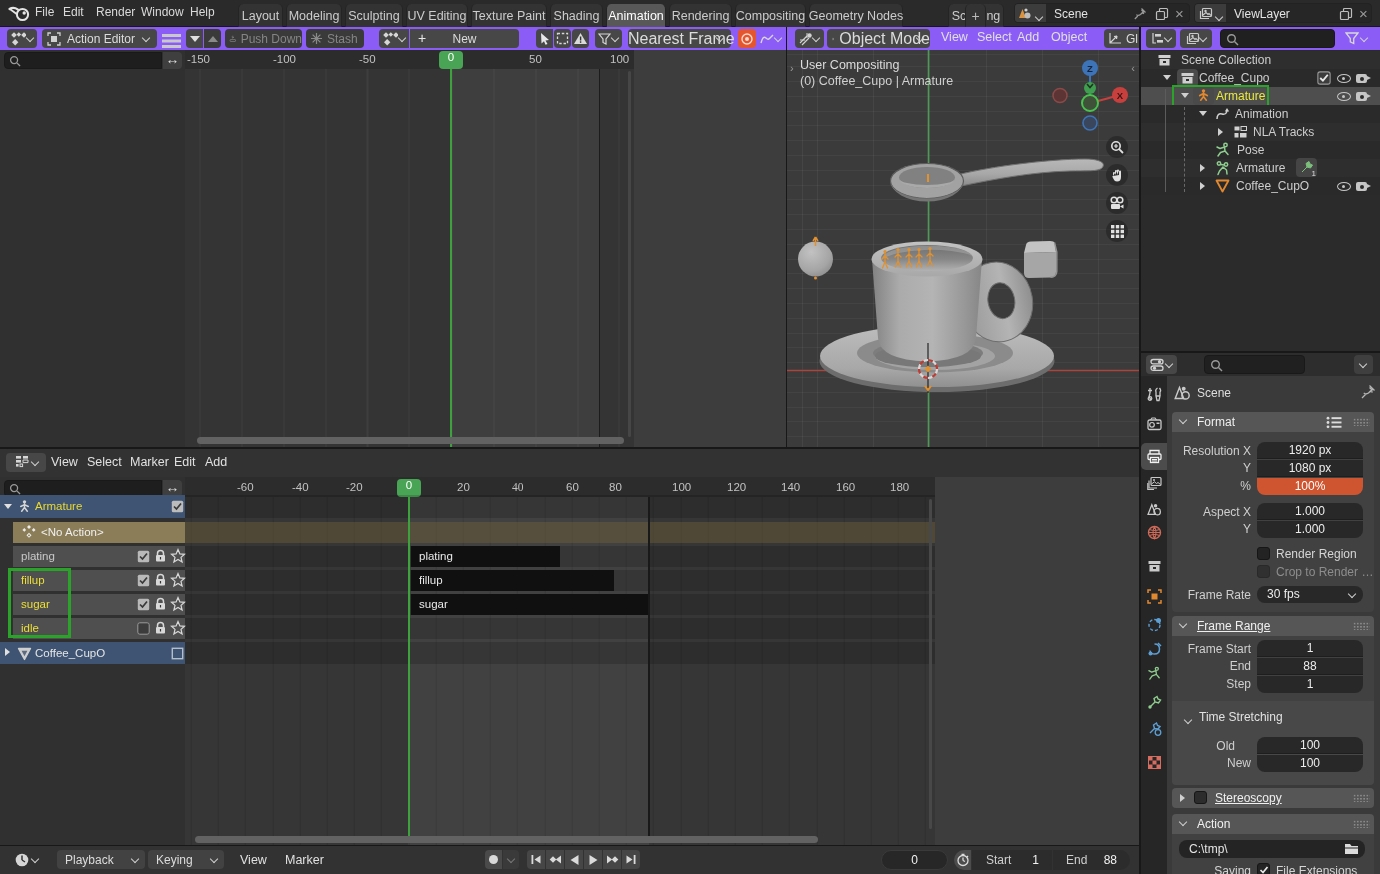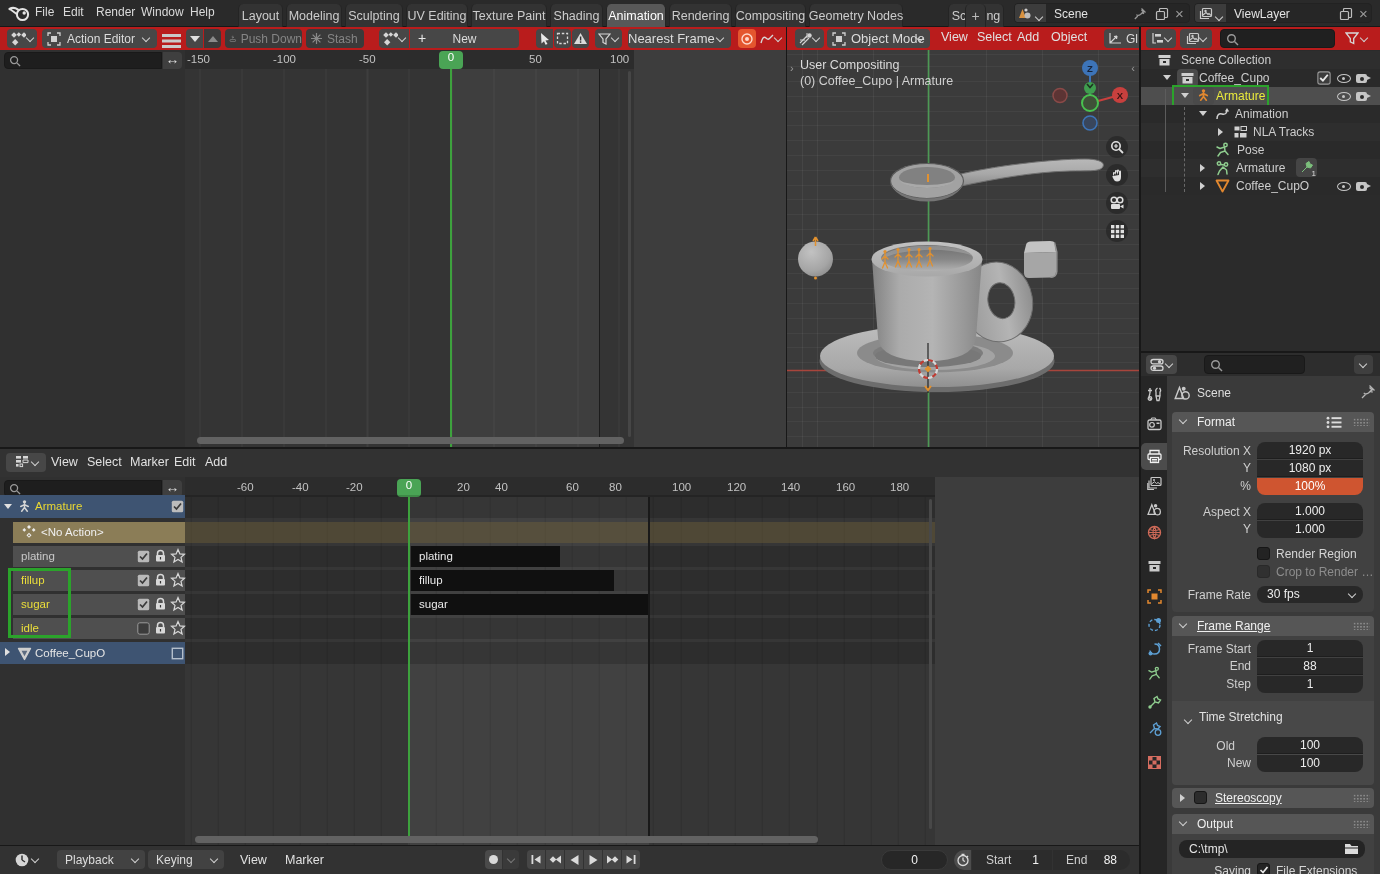--- a/index.html
+++ b/index.html
@@ -6,21 +6,21 @@
 html,body { width:1380px; height:874px; overflow:hidden; background:#1f1f1f; }
 body { font-family:"Liberation Sans", sans-serif; font-size:12px; color:#d9d9d9; }
 #root { position:absolute; top:0; left:0; width:1380px; height:874px; background:#181818; }
 .abs { position:absolute; }
 
 #topbar { left:0; top:0; width:1380px; height:26px; background:#2a2a2a; }
 #topbar .menu { color:#dadada; font-size:12px; }
 .tab { white-space:nowrap; position:absolute; top:4px; height:23px; background:#333333; color:#cccccc; border-radius:5px 5px 0 0; font-size:12.5px; display:flex; align-items:center; justify-content:center; border-left:1px solid #242424; border-right:1px solid #242424;}
 .tab.active { background:#585858; color:#ffffff; }
 
-.ehdr { background:#b91c1c; height:23px;text-align:right; }
+.ehdr { background:#8b5cf6; height:23px;text-align:right; }
 .btn { white-space:nowrap; position:absolute; top:2px; height:19px; background:#474747; border-radius:4px; display:flex; align-items:center; justify-content:center; color:#dcdcdc; font-size:12px; }
 .btn.dark { background:#3a3a3a; color:#858585; }
 .chev { width:7px; height:7px; display:inline-block; position:relative; }
 .chev:after { content:""; position:absolute; left:0; top:0; width:5px; height:5px; border-right:1.4px solid #cfcfcf; border-bottom:1.4px solid #cfcfcf; transform:rotate(45deg); }
 .menuitem { color:#e0e0e0; font-size:12.5px; position:absolute; top:3px; }
 
 .field { background:#282828; border-radius:9px; color:#f1f1f1; display:flex; align-items:center; justify-content:center; font-size:12px; }
 
 #actEd { left:0; top:50px; width:786px; height:397px; background:#303030; }
 #vp { left:787px; top:50px; width:352px; height:397px; background:#3b3b3b; overflow:hidden; }
@@ -185,21 +185,21 @@
           <rect x="6.9" y="4.5" width="1.4" height="4" fill="#323232"></rect>
           <rect x="6.9" y="9.3" width="1.4" height="1.5" fill="#323232"></rect>
         </svg>
       </div>
     <div class="btn" style="left:595px;width:27px;">
       <svg width="13" height="12" viewBox="0 0 13 12">
           <path d="M1 1 H12 L8 6 V11 L5 9.5 V6 Z" fill="none" stroke="#d8d8d8" stroke-width="1.2"></path>
         </svg>
       <span class="chev" style="margin-left:1px;"></span>
     </div>
-    <div class="btn" style="left:628px;width:103px;justify-content:flex-start;font-size:13px;">Nearest Frame<span class="chev" style="position:absolute;right:7px;top:6px;"></span></div>
+    <div class="btn" style="left:628px;width:103px;justify-content:flex-start;font-size:16px;">Nearest Frame<span class="chev" style="position:absolute;right:7px;top:6px;"></span></div>
     <div class="btn" style="left:738px;width:18px;background:#e4562e;">
         <svg width="14" height="14" viewBox="0 0 14 14">
           <circle cx="7" cy="7" r="5" fill="none" stroke="#ffd9cc" stroke-width="1.4"></circle>
           <circle cx="7" cy="7" r="2" fill="#ffd9cc"></circle>
         </svg>
       </div>
     <div class="btn" style="left:757px;width:28px;background:none;">
       <svg width="14" height="12" viewBox="0 0 14 12">
           <path d="M1 10 Q 3 2 6 5 Q 8 7 9.5 5.5 Q 12 3 13 2" fill="none" stroke="#d8d8d8" stroke-width="1.4"></path>
         </svg>
@@ -208,21 +208,21 @@
   </div>
   <div class="abs ehdr" id="hdrV" style="left:787px;top:27px;width:352px;overflow:hidden;">
     <div class="btn" style="left:8px;width:29px;">
       <svg width="14" height="14" viewBox="0 0 14 14">
           <path d="M1 11 L8 4 M3 13 L10 6" stroke="#d2d2d2" stroke-width="1.2"></path>
           <circle cx="10.5" cy="3.5" r="2.2" fill="#d2d2d2"></circle>
           <path d="M1 8 H6 M8 1 V6" stroke="#d2d2d2" stroke-width="1"></path>
         </svg>
       <span class="chev" style="margin-left:0;"></span>
     </div>
-    <div class="btn" style="left:40px;width:103px;justify-content:flex-start;padding-left:5px;font-size:13px;">
+    <div class="btn" style="left:40px;width:103px;justify-content:flex-start;padding-left:5px;font-size:16px;">
       <svg width="14" height="14" viewBox="0 0 14 14">
           <path d="M1 4 V1 H4 M10 1 H13 V4 M13 10 V13 H10 M4 13 H1 V10" fill="none" stroke="#d0d0d0" stroke-width="1.3"></path>
           <rect x="4" y="4" width="6" height="6" fill="#d0d0d0"></rect>
         </svg>
       <span style="margin-left:5px;">Object Mode</span>
       <span class="chev" style="position:absolute;right:6px;top:6px;"></span>
     </div>
     <span class="menuitem" style="left:154px;">View</span>
     <span class="menuitem" style="left:190px;">Select</span>
     <span class="menuitem" style="left:230px;">Add</span>
@@ -735,21 +735,21 @@
     
     <div class="panelhdr" style="top:435px;border-radius:4px;text-decoration:underline;">
       <span style="margin-left:8px;width:0;height:0;border-top:4px solid transparent;border-bottom:4px solid transparent;border-left:5px solid #d0d0d0;"></span>
       <div class="ptick" style="left:22px;top:3px;background:#2c2c2c;"></div>
       <span style="margin-left:30px;">Stereoscopy</span>
       <div class="grip" style="right:4px;top:6px;"></div>
     </div>
     
     <div class="panelhdr" style="top:461px;">
       <span class="chev" style="margin-left:8px;margin-top:-3px;"></span>
-      <span style="margin-left:10px;">Output</span>
+      <span style="margin-left:10px;">Action</span>
       <div class="grip" style="right:4px;top:6px;"></div>
     </div>
     <div class="abs" style="left:31px;top:481px;width:202px;height:40px;background:#414141;"></div>
     <div class="abs" style="left:38px;top:487px;width:186px;height:18px;background:#242424;border-radius:8px;color:#e5e5e5;font-size:12px;line-height:18px;padding-left:10px;">C:\tmp\
       <svg style="position:absolute;right:6px;top:2px;" width="15" height="13" viewBox="0 0 15 13">
           <path d="M1 2 H6 L7.5 4 H14 V12 H1 Z" fill="#dcdcdc"></path>
           <rect x="1" y="5.5" width="13" height="1" fill="#242424"></rect>
         </svg>
     </div>
     <span class="plabel" style="left:0;top:511px;width:110px;color:#d5d5d5;">Saving</span>
@@ -779,21 +779,21 @@
       <span class="menuitem" style="left:130px;top:6px;">Marker</span>
       <span class="menuitem" style="left:174px;top:6px;">Edit</span>
       <span class="menuitem" style="left:205px;top:6px;">Add</span>
     </div>
 
     <div class="abs" style="left:185px;top:28px;width:750px;height:20px;background:#2c2c2c;color:#c2c2c2;font-size:11.5px;">
       <span class="abs" style="left:52px;top:4px;">-60</span>
       <span class="abs" style="left:107px;top:4px;">-40</span>
       <span class="abs" style="left:161px;top:4px;">-20</span>
       <span class="abs" style="left:272px;top:4px;">20</span>
-      <span class="abs" style="left:310px;top:4px;">40</span>
+      <span class="abs" style="left:327px;top:4px;font-family:Liberation Serif, serif;">40</span>
       <span class="abs" style="left:381px;top:4px;">60</span>
       <span class="abs" style="left:424px;top:4px;">80</span>
       <span class="abs" style="left:487px;top:4px;">100</span>
       <span class="abs" style="left:542px;top:4px;">120</span>
       <span class="abs" style="left:596px;top:4px;">140</span>
       <span class="abs" style="left:651px;top:4px;">160</span>
       <span class="abs" style="left:705px;top:4px;">180</span>
       <div class="abs" style="left:212px;top:2px;width:24px;height:18px;background:#4aa455;border-radius:4px;text-align:center;color:#fff;">0</div>
     </div>
 

